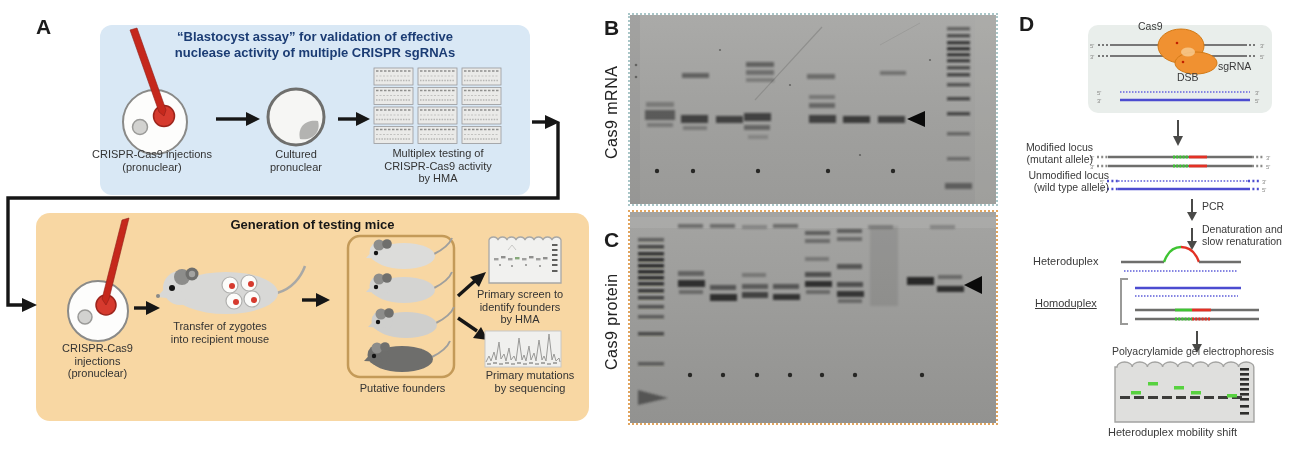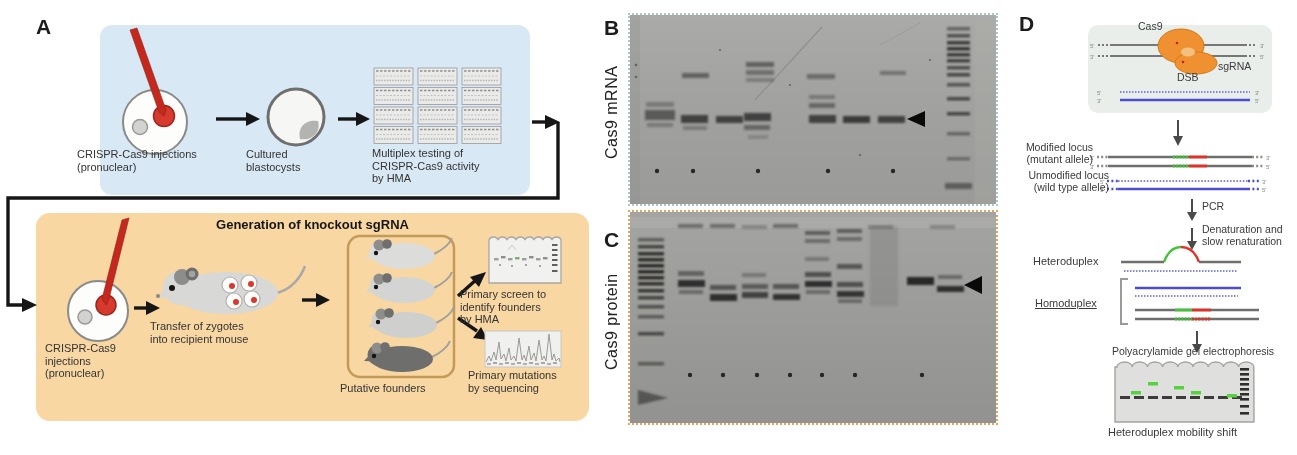--- a/index.html
+++ b/index.html
@@ -1,20 +1,20 @@
 <!DOCTYPE html>
 <html style="--blue-box-bg: #d9e8f5; --title-navy: #1b3c74; --orange-box-bg: #f8d7a3; --founder-border: #c49a58; --gel-b-border: #a9c6c8; --gel-c-border: #e2a55e; --needle-red: #c5281c; --cas9-orange: #f09131; --strand-gray: #777777; --strand-blue: #4c4cd0; --strand-blue-light: #8585e2; --mut-green: #3fc433; --mut-red: #e33124; --gel-bg: #a3a3a1;"><head>
 <meta charset="utf-8">
 <style>
   html,body{margin:0;padding:0;background:#ffffff;}
   .fig{position:relative;width:1297px;height:455px;background:#fff;
        font-family:"Liberation Sans","DejaVu Sans",sans-serif;overflow:hidden;}
   .prelines{white-space:pre-line;}
   .letter{position:absolute;font-size:21px;font-weight:bold;color:#1c1c1c;z-index:5;}
-  .cap{position:absolute;font-size:11px;line-height:1.14;color:#333;z-index:5;}
+  .cap{position:absolute;font-size:11px;line-height:1.14;color:#333;text-align:center;z-index:5;}
   .boxtitle{position:absolute;font-size:13px;font-weight:bold;text-align:center;line-height:1.22;z-index:5;}
   .bluebox{position:absolute;left:100px;top:25px;width:430px;height:170px;border-radius:12px;
            background:var(--blue-box-bg,#d9e8f5);z-index:1;}
   .orangebox{position:absolute;left:36px;top:213px;width:553px;height:208px;border-radius:14px;
            background:var(--orange-box-bg,#f8d7a3);z-index:1;}
   .navy{color:var(--title-navy,#1b3c74);}
   .dark{color:#161616;}
   .gelframe{position:absolute;box-sizing:border-box;z-index:1;}
   .gelB{left:628px;top:13px;width:370px;height:193px;border:2px dotted var(--gel-b-border,#a9c6c8);}
   .gelC{left:628px;top:210px;width:370px;height:215px;border:2px dotted var(--gel-c-border,#e2a55e);}
@@ -196,29 +196,31 @@
         <rect x="517" y="362" width="4" height="2" fill="#a8a8a6"></rect>
       <rect x="523" y="363" width="4" height="2" fill="#b0b0ae"></rect>
         <rect x="529" y="362" width="4" height="2" fill="#a8a8a6"></rect>
       <rect x="535" y="363" width="4" height="2" fill="#b0b0ae"></rect>
         <rect x="541" y="362" width="4" height="2" fill="#a8a8a6"></rect>
       <rect x="547" y="363" width="4" height="2" fill="#b0b0ae"></rect>
         <rect x="553" y="362" width="4" height="2" fill="#a8a8a6"></rect>
     </g>
   </svg>
 
+  <div class="boxtitle navy prelines" style="left:100px;top:29px;width:430px;">“Blastocyst assay” for validation of effective
+nuclease activity of multiple CRISPR sgRNAs</div>
   <div class="cap prelines" style="left:77px;top:148px;width:150px;">CRISPR-Cas9 injections
 (pronuclear)</div>
   <div class="cap prelines" style="left:246px;top:148px;width:100px;">Cultured
-blastocysts</div>
+pronuclear</div>
   <div class="cap prelines" style="left:372px;top:147px;width:132px;">Multiplex testing of
 CRISPR-Cas9 activity
 by HMA</div>
 
-  <div class="boxtitle dark" style="left:36px;top:217px;width:553px;">Generation of knockout sgRNA</div>
+  <div class="boxtitle dark" style="left:36px;top:217px;width:553px;">Generation of testing mice</div>
   <div class="cap prelines" style="left:45px;top:342px;width:105px;">CRISPR-Cas9
 injections
 (pronuclear)</div>
   <div class="cap prelines" style="left:150px;top:320px;width:140px;">Transfer of zygotes
 into recipient mouse</div>
   <div class="cap prelines" style="left:340px;top:382px;width:125px;">Putative founders</div>
   <div class="cap prelines" style="left:460px;top:288px;width:120px;">Primary screen to
 identify founders
 by HMA</div>
   <div class="cap prelines" style="left:468px;top:369px;width:124px;">Primary mutations

